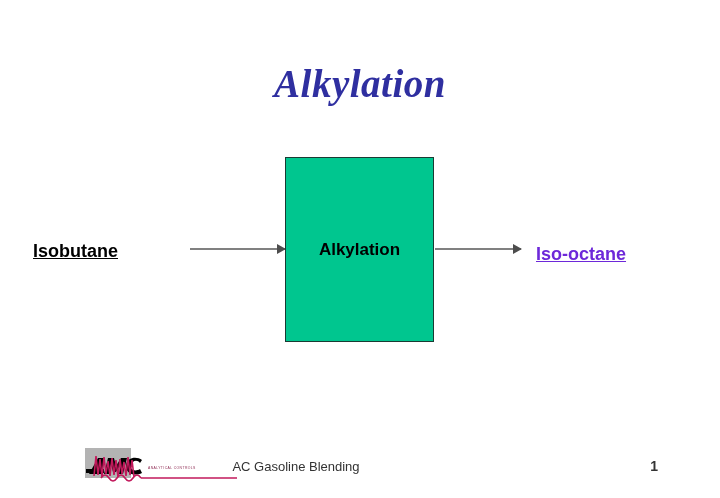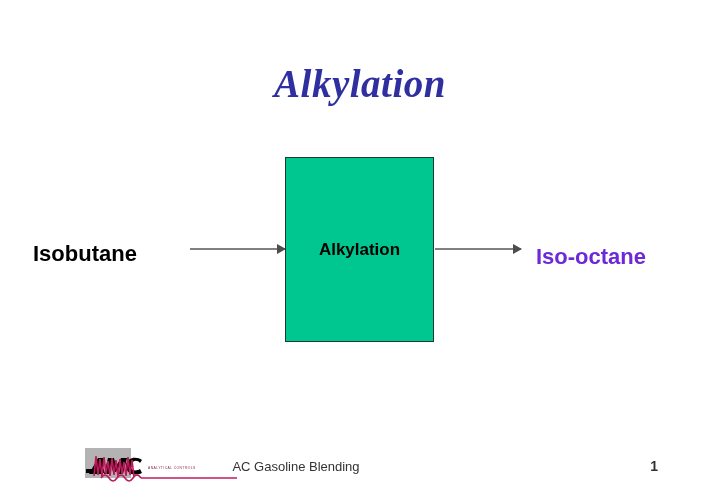--- a/index.html
+++ b/index.html
@@ -89,22 +89,23 @@
     border-left: 9px solid #4d4d4d;
   }
   .arrow-in  { left: 190px; width: 95px; }
   .arrow-out { left: 435px; width: 86px; }
 
   
   .caption {
     position: absolute;
     font-family: "Liberation Sans", sans-serif;
     font-weight: bold;
-    font-size: 22px;
-    white-space: nowrap;
+    font-size: 18px;
+    white-space: nowrap;
+    text-decoration: underline;
   }
   .caption-input  { left: 33px;  top: 241px; color: #000000; }
   .caption-output { left: 536px; top: 244px; color: #6d28d9; }
 
   
   .footer {
     position: absolute;
     left: 0;
     right: 0;
     bottom: 0;

